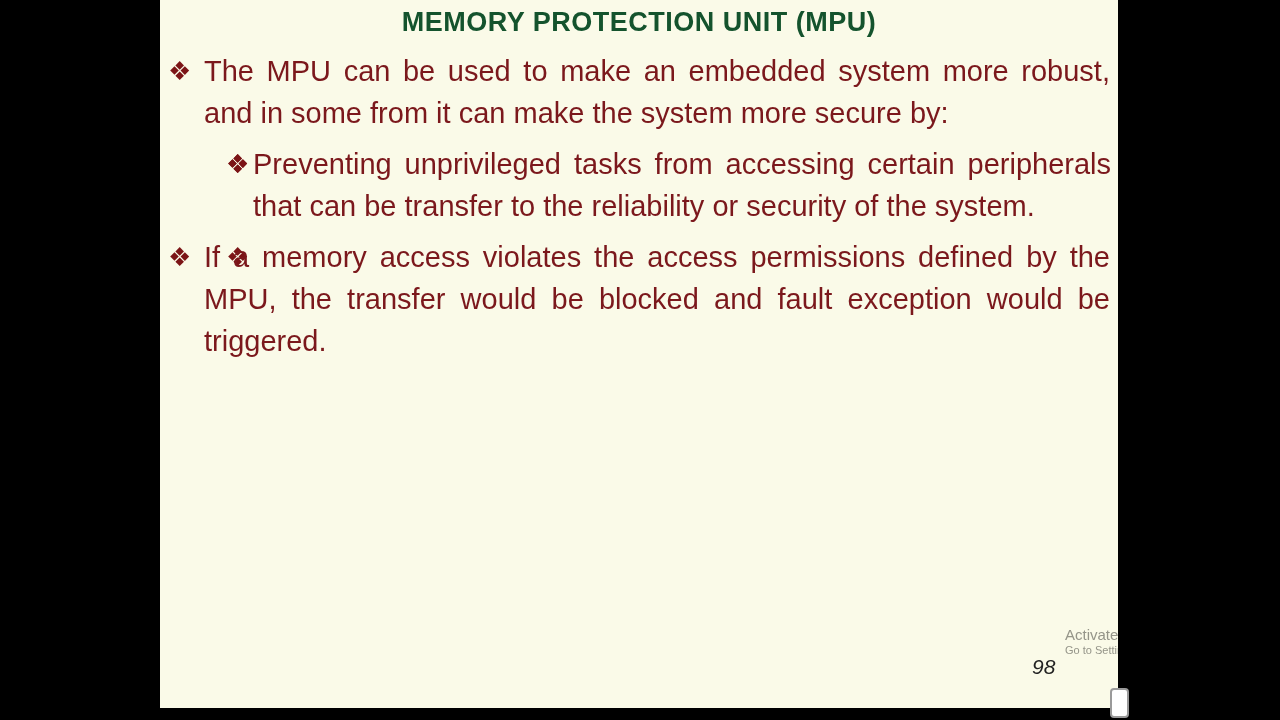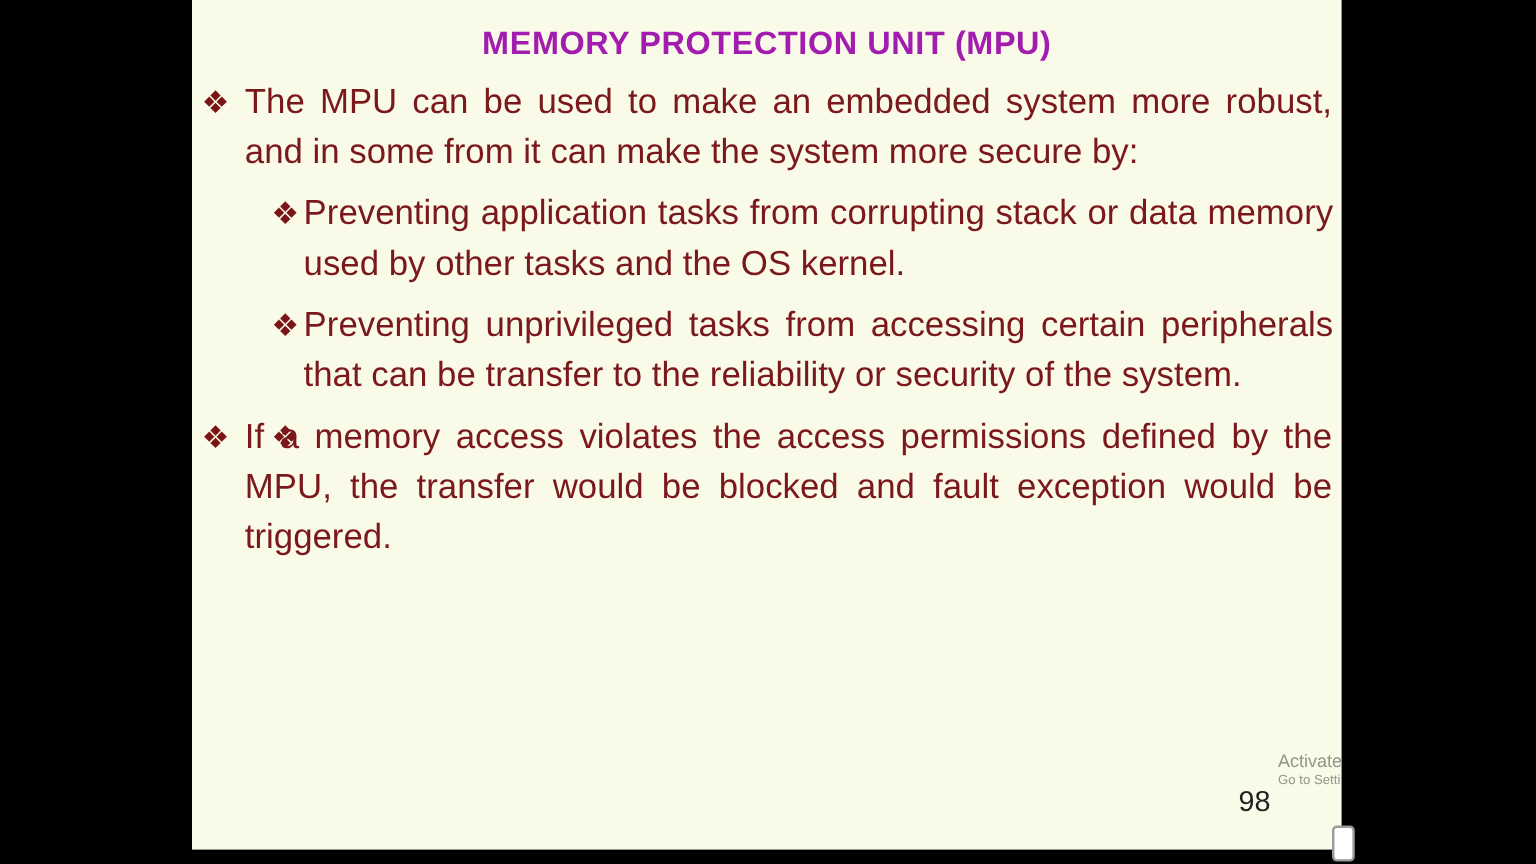--- a/index.html
+++ b/index.html
@@ -15,23 +15,23 @@
     position: absolute;
     left: 160px;
     top: 0;
     width: 958px;
     height: 708px;
     background: #fafae8;
     overflow: hidden;
   }
   .slide-title {
     margin: 0;
-    padding-top: 20px;
+    padding-top: 6px;
     text-align: center;
-    color: #a21caf;
+    color: #14532d;
     font-size: 27px;
     font-weight: bold;
     letter-spacing: 0.5px;
     line-height: 32px;
   }
   .content {
     margin-top: 12px;
   }
   .para {
     position: relative;
@@ -52,21 +52,22 @@
     font-size: 26px;
     line-height: 42px;
   }
   .para.l1 > .bullet-marker { left: -36px; }
   .para.l2 > .bullet-marker { left: -27px; }
   .page-number {
     position: absolute;
     left: 872px;
     top: 655px;
     color: #222222;
-    font-size: 24px;
+    font-size: 21px;
+    font-style: italic;
   }
   .watermark {
     position: absolute;
     left: 905px;
     top: 626px;
     width: 60px;
     color: rgba(130, 130, 120, 0.85);
     white-space: nowrap;
     overflow: visible;
   }
@@ -93,21 +94,20 @@
 
   <div class="content">
 
     <div class="para l1 first">
       <span class="bullet-marker">❖</span>
       <span>The MPU can be used to make an embedded system more robust, and in some from it can make the system more secure by:</span>
     </div>
 
     <div class="para l2">
       <span class="bullet-marker">❖</span>
-      <span>Preventing application tasks from corrupting stack or data memory used by other tasks and the OS kernel.</span>
     </div>
 
     <div class="para l2">
       <span class="bullet-marker">❖</span>
       <span>Preventing unprivileged tasks from accessing certain peripherals that can be transfer to the reliability or security of the system.</span>
     </div>
 
     <div class="para l2">
       <span class="bullet-marker">❖</span>
     </div>

